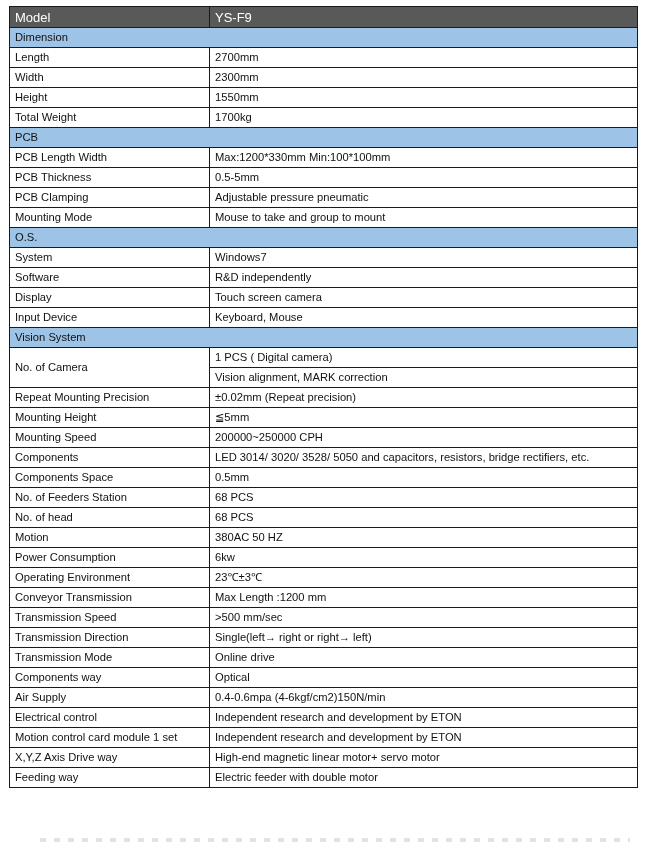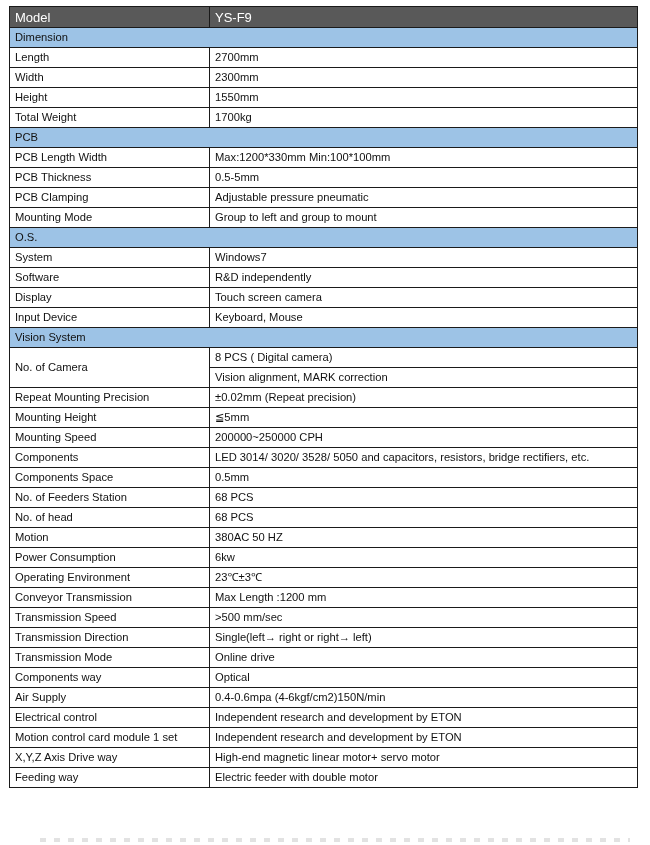--- a/index.html
+++ b/index.html
@@ -67,21 +67,21 @@
       <tr>
         <td>PCB Thickness</td>
         <td>0.5-5mm</td>
       </tr>
       <tr>
         <td>PCB Clamping</td>
         <td>Adjustable pressure pneumatic</td>
       </tr>
       <tr>
         <td>Mounting Mode</td>
-        <td>Group to left and group to mount</td>
+        <td>Mouse to take and group to mount</td>
       </tr>
       <tr class="sec">
         <td colspan="2">O.S.</td>
       </tr>
       <tr>
         <td>System</td>
         <td>Windows7</td>
       </tr>
       <tr>
         <td>Software</td>
@@ -93,21 +93,21 @@
       </tr>
       <tr>
         <td>Input Device</td>
         <td>Keyboard, Mouse</td>
       </tr>
       <tr class="sec">
         <td colspan="2">Vision System</td>
       </tr>
       <tr>
         <td rowspan="2">No. of Camera</td>
-        <td>8 PCS ( Digital camera)</td>
+        <td>1 PCS ( Digital camera)</td>
       </tr>
       <tr>
         <td>Vision alignment, MARK correction</td>
       </tr>
       <tr>
         <td>Repeat Mounting Precision</td>
         <td>±0.02mm (Repeat precision)</td>
       </tr>
       <tr>
         <td>Mounting Height</td>

